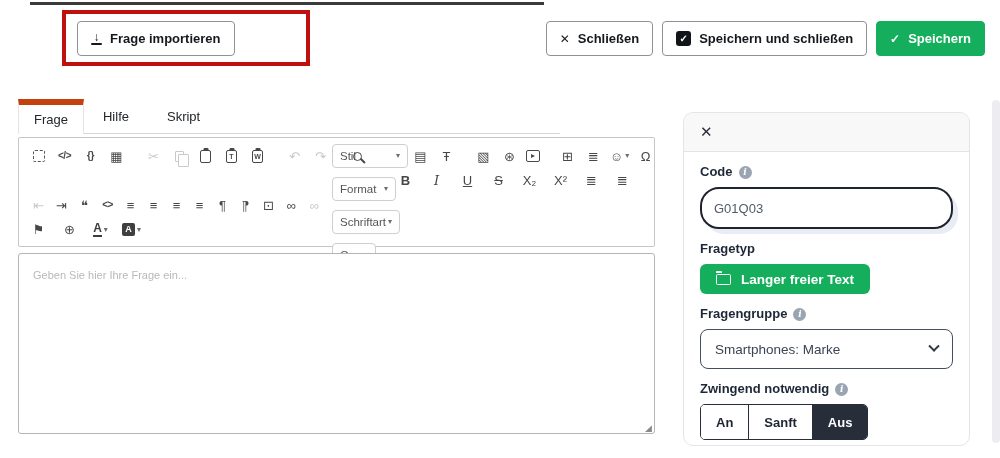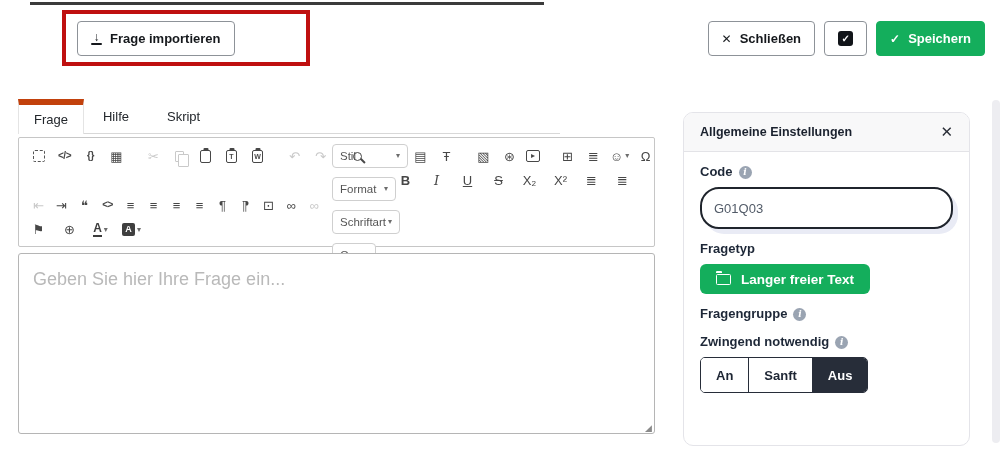--- a/index.html
+++ b/index.html
@@ -79,21 +79,21 @@
            display:inline-flex; align-items:center; justify-content:center; font-size:9px; font-weight:700; }
 
   .dd-wrap { display:flex; gap:9px; margin-left:4px;flex-direction:column; }
   .dd { height:24px; border:1px solid #cfcfcf; border-radius:4px; background:#fff;
         display:flex; align-items:center; justify-content:space-between; padding:0 7px;
         font-size:11.5px; color:#555; cursor:pointer; }
 
   
   .edit-area { position:absolute; left:18px; top:253px; width:637px; height:181px;
                border:1px solid #b5b5b5; border-radius:3px; background:#fff; cursor:text; }
-  .placeholder { position:absolute; left:14px; top:15px; font-size:18px; color:#b9b9b9; }
+  .placeholder { position:absolute; left:14px; top:15px; font-size:11px; color:#b9b9b9; }
   .resize-handle { position:absolute; right:2px; bottom:0; font-size:9px; color:#8a8a8a; cursor:nwse-resize; }
 
   
   .panel { position:absolute; left:683px; top:112px; width:287px; height:334px;
            border:1px solid #e4e4e9; border-radius:10px; background:#fff; overflow:hidden; }
   .panel-head { height:39px; background:#f8f8f9; border-bottom:1px solid #e3e3e7;
                 display:flex; align-items:center; justify-content:space-between; padding:0 16px; }
   .panel-title { font-size:12.5px; font-weight:700; color:#1a212e; }
   .panel-x { font-size:15px; color:#2b2f38; cursor:pointer; }
   .panel-body { padding:6px 16px 0 16px; }
@@ -144,20 +144,21 @@
     <span>Frage importieren</span>
   </button>
 
   <div class="top-right">
     <button class="btn">
       <span class="x-glyph">✕</span>
       <span>Schließen</span>
     </button>
     <button class="btn">
       <span class="i-checkbox">✓</span>
+      <span>Speichern und schließen</span>
     </button>
     <button class="btn btn-green">
       <span class="check-glyph">✓</span>
       <span>Speichern</span>
     </button>
   </div>
 
   <div class="tabs">
     <div class="tab active">
       <span>Frage</span>
@@ -270,21 +271,20 @@
       </div>
   </div>
 
   <div class="edit-area">
     <div class="placeholder">Geben Sie hier Ihre Frage ein...</div>
     <div class="resize-handle">◢</div>
   </div>
 
   <div class="panel">
     <div class="panel-head">
-      <span class="panel-title">Allgemeine Einstellungen</span>
       <span class="panel-x">✕</span>
     </div>
     <div class="panel-body">
 
       <div class="lbl first">
         <span>Code</span>
         <span class="i-info">i</span>
       </div>
       <input class="code-input" type="text" value="G01Q03" style="">
 
@@ -292,20 +292,24 @@
         <span>Fragetyp</span>
       </div>
       <button class="qtype-btn">
         <span class="i-folder"></span>
         <span>Langer freier Text</span>
       </button>
 
       <div class="lbl">
         <span>Fragengruppe</span>
         <span class="i-info">i</span>
+      </div>
+      <div class="select">
+        <span>Smartphones: Marke</span>
+        <span class="i-chev"></span>
       </div>
 
       <div class="lbl">
         <span>Zwingend notwendig</span>
         <span class="i-info">i</span>
       </div>
       <div class="seg-group" id="seg-host">
           <div class="seg">An</div>
           <div class="seg">Sanft</div>
           <div class="seg sel">Aus</div>

